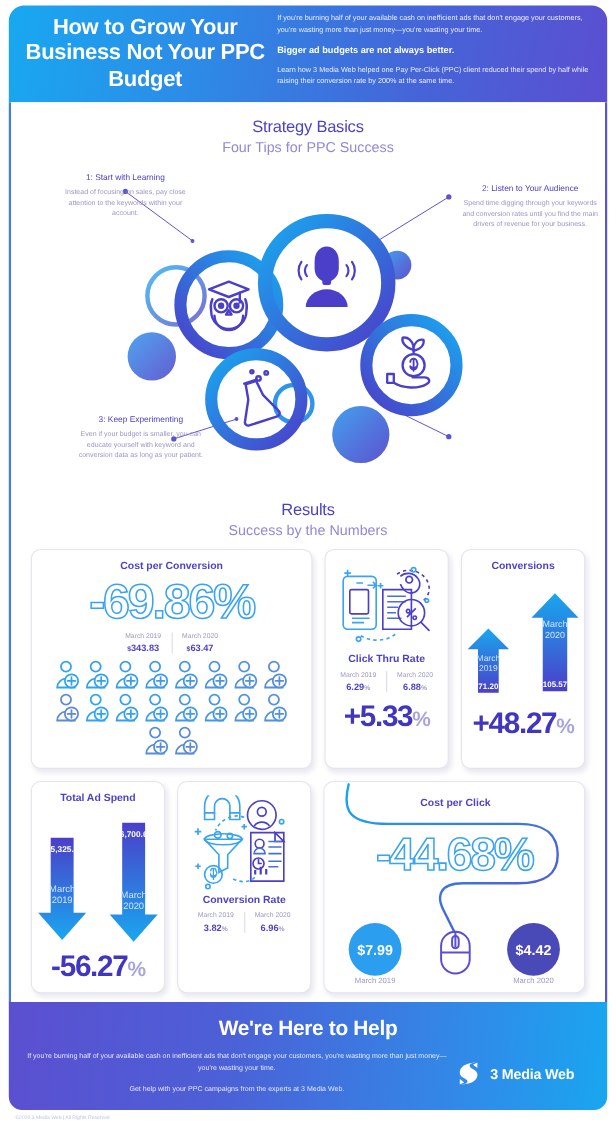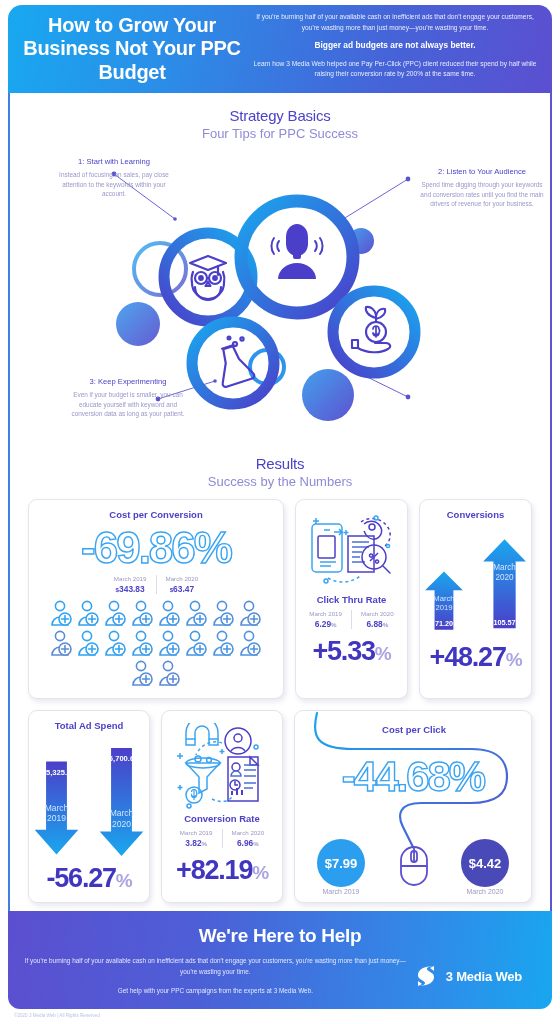--- a/index.html
+++ b/index.html
@@ -26,21 +26,21 @@
   .hdr-title {
     width: 220px;
     color: #fff;
     font-weight: bold;
     font-size: 20px;
     line-height: 1.18;
     text-align: center;
     letter-spacing: -0.3px;
     flex: none;
   }
-  .hdr-right { flex: 1; padding-left: 10px; text-align: center; }
+  .hdr-right { flex: 1; padding-left: 10px; text-align: left; }
   .hdr-p {
     color: #e9edfb;
     font-size: 6.6px;
     line-height: 1.6;
     margin-bottom: 6px;
   }
   .hdr-strong {
     color: #ffffff;
     font-size: 8.4px;
     font-weight: bold;
@@ -558,23 +558,20 @@
           <div class="cmp">
             <div class="col">
               <div class="lbl">March 2019</div>
               <div class="val"><span>3.82</span><span class="pct">%</span></div>
             </div>
             <div class="col">
               <div class="lbl">March 2020</div>
               <div class="val"><span>6.96</span><span class="pct">%</span></div>
             </div>
           </div>
-          <div class="bigpct" style="margin:9px 0 12px;">
-            <span>+82.19</span><span class="sym">%</span>
-          </div>
         </div>
 
         <div class="card" style="flex:0 0 238px;">
           <svg viewBox="0 0 238 188" width="238" height="188" style="display:block;">
             <defs>
               <linearGradient id="cordG" x1="0" y1="0" x2="1" y2="1">
                 <stop offset="0" stop-color="#19a7ef"></stop>
                   <stop offset="1" stop-color="#5a4fd0"></stop>
               </linearGradient>
             </defs>

